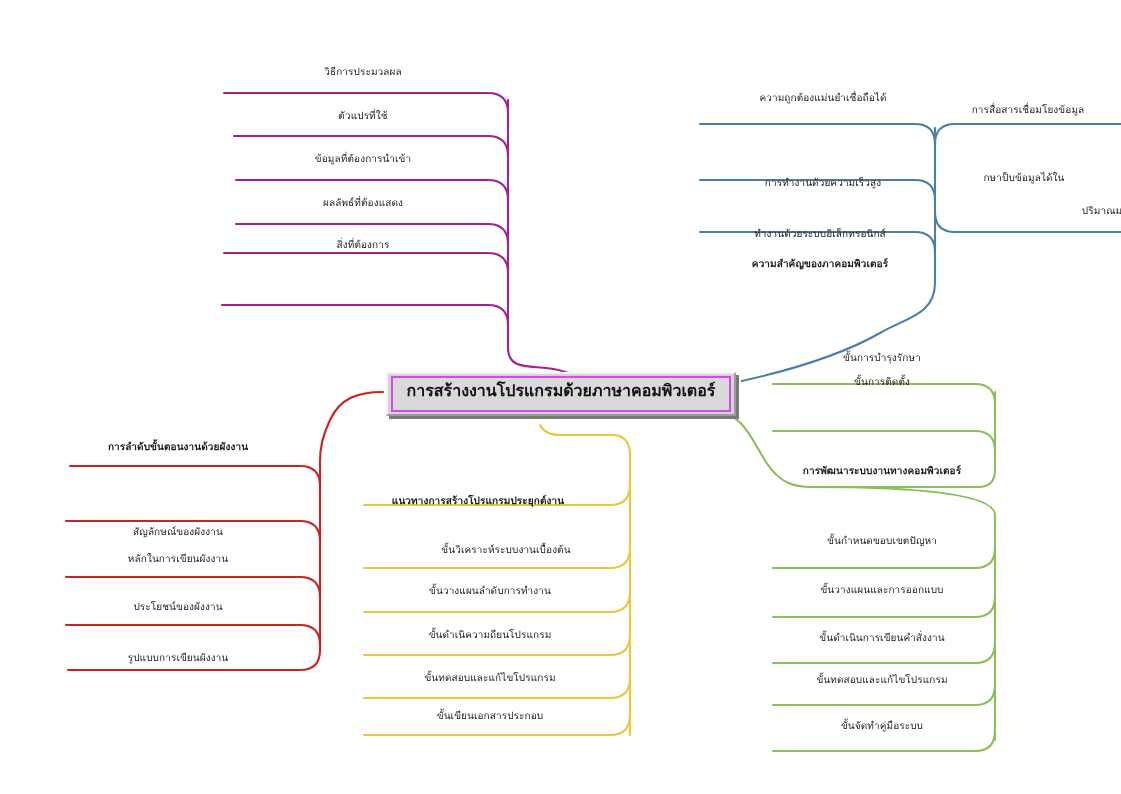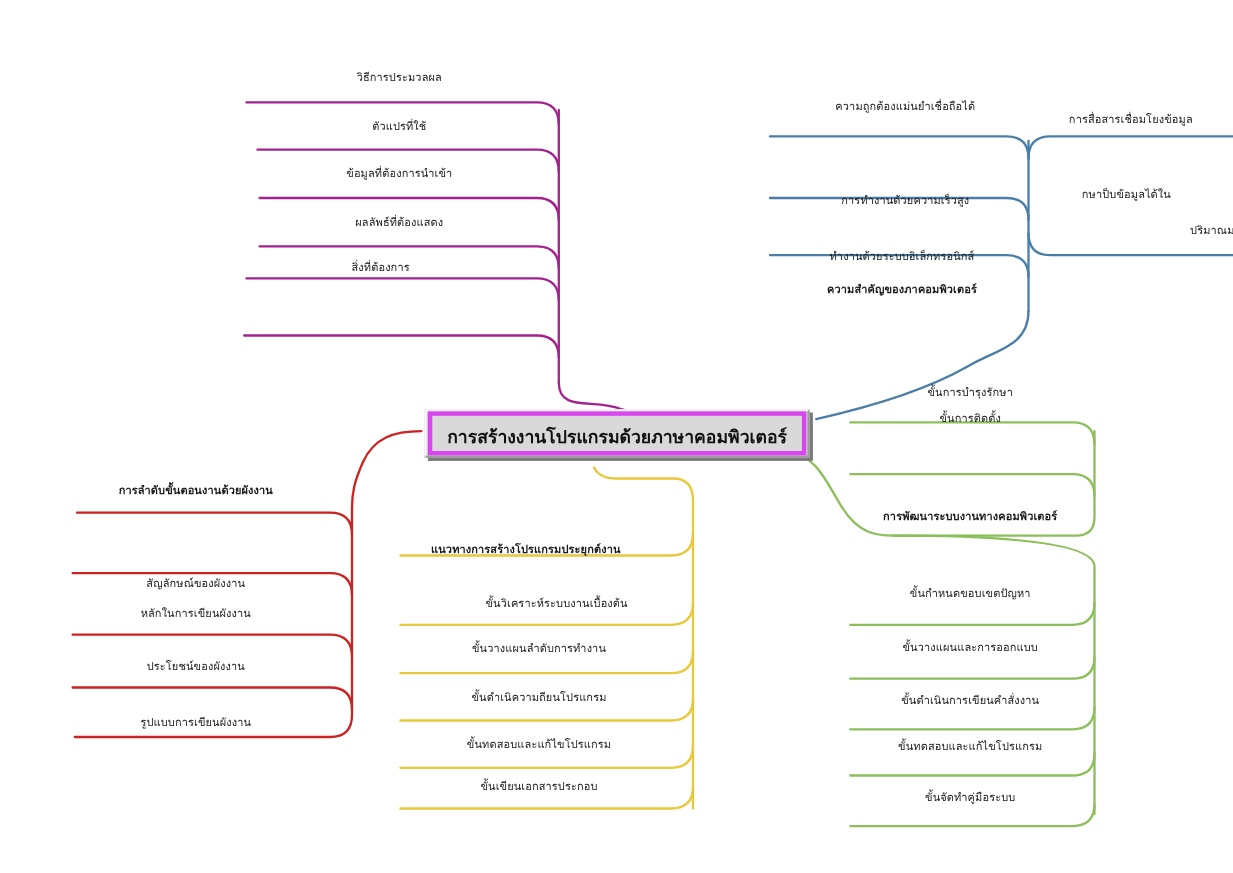--- a/index.html
+++ b/index.html
@@ -61,23 +61,23 @@
     border-bottom: 2px solid #9b9b9b;
     box-shadow: 3px 3px 0 0 #7a7a7a;
     display: flex;
     align-items: center;
     justify-content: center;
   }
   #center-node .inner {
     width: 336px;
     height: 32px;
     background: #d9d9d9;
-    border: 4px solid #d946ef;
+    border: 2px solid #d946ef;
     display: flex;
-    align-items: flex-end;
+    align-items: flex-start;
     justify-content: center;
   }
   #center-node .txt {
     font-size: 16px;
     font-weight: bold;
     color: #111111;
     white-space: nowrap;
   }
 </style>
 </head>
@@ -164,21 +164,21 @@
   <div id="center-node">
     <div class="inner">
       <span class="txt">การสร้างงานโปรแกรมด้วยภาษาคอมพิวเตอร์</span>
     </div>
   </div>
 
   <div class="lbl ctr" style="left:363px; top:66px;">วิธีการประมวลผล</div>
   <div class="lbl ctr" style="left:363px; top:110px;">ตัวแปรที่ใช้</div>
   <div class="lbl ctr" style="left:363px; top:153px;">ข้อมูลที่ต้องการนำเข้า</div>
   <div class="lbl ctr" style="left:363px; top:197px;">ผลลัพธ์ที่ต้องแสดง</div>
-  <div class="lbl ctr" style="left:346px; top:239px;font-family:Liberation Mono, monospace;">สิ่งที่ต้องการ</div>
+  <div class="lbl ctr" style="left:363px; top:239px;">สิ่งที่ต้องการ</div>
 
   <div class="lbl ctr" style="left:823px; top:92px;">ความถูกต้องแม่นยำเชื่อถือได้</div>
   <div class="lbl ctr" style="left:823px; top:161px;margin-top:16px;">การทำงานด้วยความเร็วสูง</div>
   <div class="lbl ctr" style="left:820px; top:212px;margin-top:16px;">ทำงานด้วยระบบอิเล็กทรอนิกส์</div>
   <div class="lbl ctr bold" style="left:820px; top:258px;">ความสำคัญของภาคอมพิวเตอร์</div>
 
   <div class="lbl ctr" style="left:1028px; top:104px;">การสื่อสารเชื่อมโยงข้อมูล</div>
   <div class="lbl ctr" style="left:1024px; top:172px;">กษาป็บข้อมูลได้ใน</div>
   <div class="lbl ctr" style="left:1080px; top:205px;margin-left:28px;">ปริมาณมาก</div>
 

